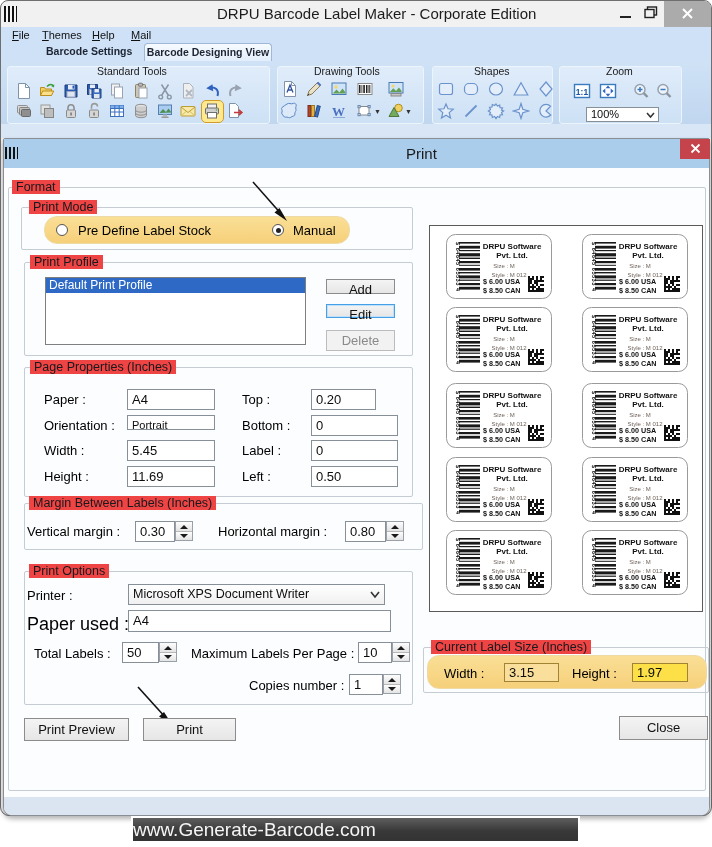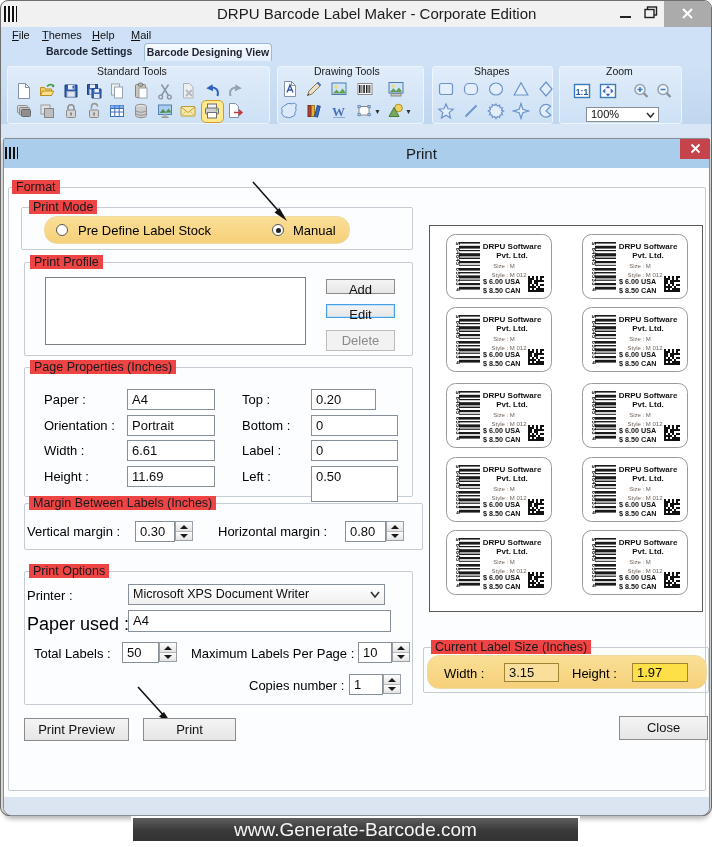--- a/index.html
+++ b/index.html
@@ -313,41 +313,42 @@
       <div class="rdot"></div>
     </div>
 <div class="ab" style="left:293px;top:223px;font-size:13px;white-space:nowrap">Manual</div>
 <svg class="ab" style="left:243px;top:176px" width="55" height="50" viewBox="0 0 55 50">
       <path d="M10 6L40 40" stroke="#111" stroke-width="1.6" fill="none"></path>
       <path d="M44 45L31.5 36.5l5-4.4z" fill="#111"></path>
     </svg>
 <div class="gb" style="left:24px;top:262px;width:389px;height:94px"></div>
 <div class="gl" style="left:30px;top:255px">Print Profile</div>
 <div class="ab" style="left:45px;top:277px;width:261px;height:68px;background:#fff;border:1px solid #7f7f7f"></div>
+<div class="ab" style="left:46px;top:278px;width:259px;height:15px;background:#2e6ac5;color:#fff;font-size:12px;line-height:15px;padding-left:3px">Default Print Profile</div>
 <div class="btn" style="left:326px;top:279px;width:69px;height:15px;font-size:13px;line-height:19px">Add</div>
 <div class="btn btnf" style="left:326px;top:304px;width:69px;height:14px;font-size:13px;line-height:19px">Edit</div>
 <div class="btn btnd" style="left:326px;top:330px;width:69px;height:21px;font-size:13px;line-height:19px">Delete</div>
 <div class="gb" style="left:24px;top:367px;width:389px;height:130px"></div>
 <div class="gl" style="left:30px;top:360px">Page Properties (Inches)</div>
 <div class="ab" style="left:44px;top:392px;font-size:13px;white-space:nowrap">Paper :</div>
 <div class="inp" style="left:127px;top:389px;width:88px;height:21px;font-size:13px;line-height:19px">A4</div>
 <div class="ab" style="left:242px;top:392px;font-size:13px;white-space:nowrap">Top :</div>
 <div class="inp" style="left:311px;top:389px;width:65px;height:21px;font-size:13px;line-height:19px">0.20</div>
 <div class="ab" style="left:44px;top:418px;font-size:13px;white-space:nowrap">Orientation :</div>
-<div class="inp" style="left:127px;top:415px;width:88px;height:21px;font-size:13px;line-height:19px">Portrait</div>
+<div class="inp" style="left:127px;top:415px;width:88px;height:15px;font-size:11px;line-height:19px">Portrait</div>
 <div class="ab" style="left:242px;top:418px;font-size:13px;white-space:nowrap">Bottom :</div>
 <div class="inp" style="left:311px;top:415px;width:87px;height:21px;font-size:13px;line-height:19px">0</div>
 <div class="ab" style="left:44px;top:443px;font-size:13px;white-space:nowrap">Width :</div>
-<div class="inp" style="left:127px;top:440px;width:88px;height:21px;font-size:13px;line-height:19px">6.61</div>
+<div class="inp" style="left:127px;top:440px;width:88px;height:21px;font-size:13px;line-height:19px">5.45</div>
 <div class="ab" style="left:242px;top:443px;font-size:13px;white-space:nowrap">Label :</div>
 <div class="inp" style="left:311px;top:440px;width:87px;height:21px;font-size:13px;line-height:19px">0</div>
 <div class="ab" style="left:44px;top:469px;font-size:13px;white-space:nowrap">Height :</div>
 <div class="inp" style="left:127px;top:466px;width:88px;height:21px;font-size:13px;line-height:19px">11.69</div>
 <div class="ab" style="left:242px;top:469px;font-size:13px;white-space:nowrap">Left :</div>
-<div class="inp" style="left:311px;top:466px;width:87px;height:36px;font-size:13px;line-height:19px">0.50</div>
+<div class="inp" style="left:311px;top:466px;width:87px;height:21px;font-size:13px;line-height:19px">0.50</div>
 <div class="gb" style="left:24px;top:503px;width:399px;height:47px"></div>
 <div class="gl" style="left:29px;top:496px">Margin Between Labels (Inches)</div>
 <div class="ab" style="left:27px;top:524px;font-size:13px;white-space:nowrap">Vertical margin :</div>
 <div class="inp" style="left:135px;top:521px;width:40px;height:21px;font-size:13px;line-height:19px">0.30</div>
 <div class="spin" style="left:175px;top:521px;width:18px;height:20px">
       <div class="su"></div>
       <div class="sd"></div>
     </div>
 <div class="ab" style="left:218px;top:524px;font-size:13px;white-space:nowrap">Horizontal margin :</div>
 <div class="inp" style="left:345px;top:521px;width:41px;height:21px;font-size:13px;line-height:19px">0.80</div>
@@ -421,13 +422,13 @@
     </svg>
 <div class="gb" style="left:423px;top:647px;width:286px;height:46px"></div>
 <div class="gl" style="left:431px;top:640px">Current Label Size (Inches)</div>
 <div class="ab" style="left:427px;top:655px;width:280px;height:34px;border-radius:12px;background:linear-gradient(180deg,#fadf96,#f6d07a);border:1px solid #eedaa4"></div>
 <div class="ab" style="left:444px;top:666px;font-size:13px;white-space:nowrap">Width :</div>
 <div class="inp" style="left:504px;top:663px;width:55px;height:19px;font-size:13px;line-height:17px;background:#f9df9b;border-color:#a08434">3.15</div>
 <div class="ab" style="left:572px;top:666px;font-size:13px;white-space:nowrap">Height :</div>
 <div class="inp" style="left:632px;top:663px;width:56px;height:19px;font-size:13px;line-height:17px;background:#fde047;border-color:#a08434">1.97</div>
 <div class="btn" style="left:619px;top:716px;width:89px;height:24px;font-size:13px;line-height:22px">Close</div>
 
-<div class="ab" style="left:131px;top:816px;width:449px;height:27px;background:linear-gradient(180deg,#5e5e5e,#393939 55%,#333);border:2px solid #fff;text-align:center;color:#f5f5f5;font-size:19px;line-height:24px">www.Generate-Barcode.com</div>
+<div class="ab" style="left:131px;top:816px;width:449px;height:27px;background:linear-gradient(180deg,#5e5e5e,#393939 55%,#333);border:2px solid #fff;text-align:left;color:#f5f5f5;font-size:19px;line-height:24px">www.Generate-Barcode.com</div>
 </div>
 </body></html>

